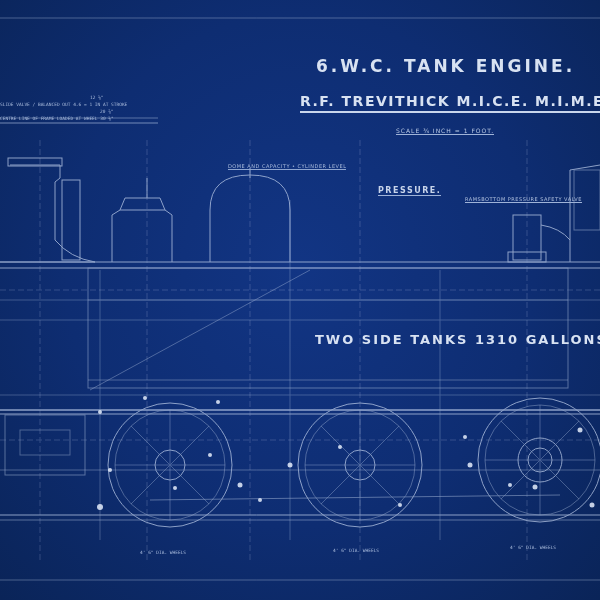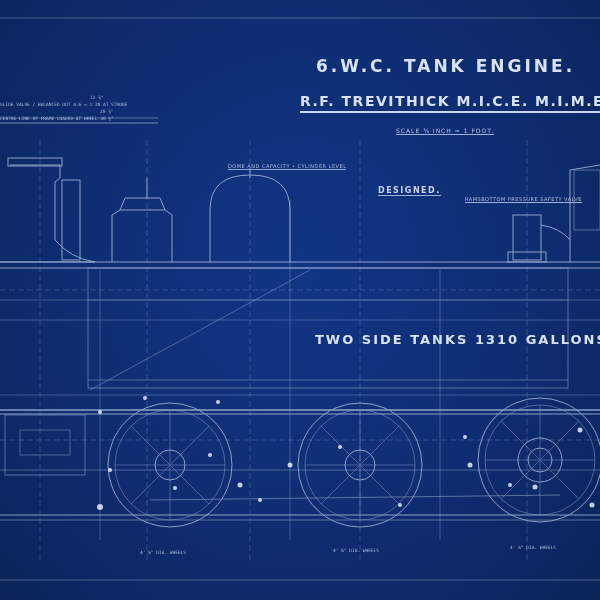--- a/index.html
+++ b/index.html
@@ -133,21 +133,21 @@
       <circle cx="580" cy="430" r="2.5"></circle>
         <circle cx="592" cy="505" r="2.5"></circle>
       <circle cx="260" cy="500" r="2"></circle>
         <circle cx="100" cy="412" r="2"></circle>
     </g>
   </svg>
 
   <div class="txt t1">6.W.C. TANK ENGINE.</div>
   <div class="txt t3">R.F. TREVITHICK M.I.C.E. M.I.M.E.</div>
   <div class="txt t4">SCALE ¾ INCH = 1 FOOT.</div>
-  <div class="txt t5">DESIGNED.</div>
+  <div class="txt t5">PRESSURE.</div>
   <div class="txt t6">RAMSBOTTOM PRESSURE SAFETY VALVE</div>
   <div class="txt t8">DOME AND CAPACITY • CYLINDER LEVEL</div>
   <div class="txt t7">TWO SIDE TANKS 1310 GALLONS</div>
 
   <div class="notes">
     <div style="padding-left:90px">12 ⅝"</div>
     <div>SLIDE VALVE / BALANCED  OUT 4.6 = 1 IN  AT  STROKE</div>
     <div style="padding-left:100px">20 ⅞"</div>
     <div>CENTRE LINE OF FRAME LOADED AT WHEEL  30 ⅛"</div>
   </div>

